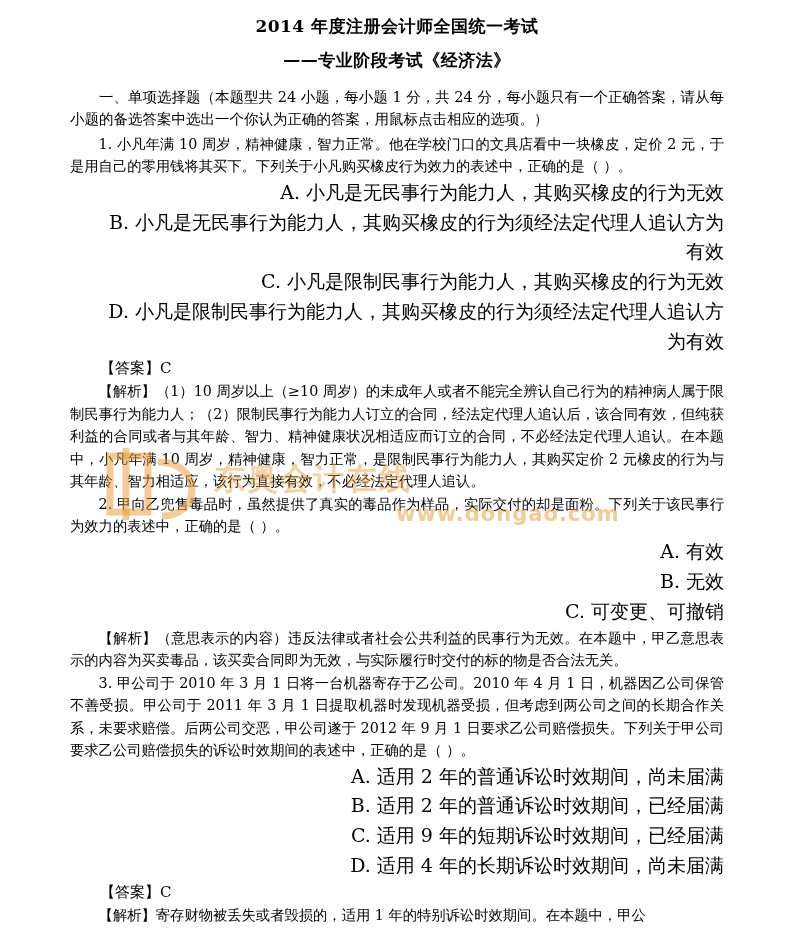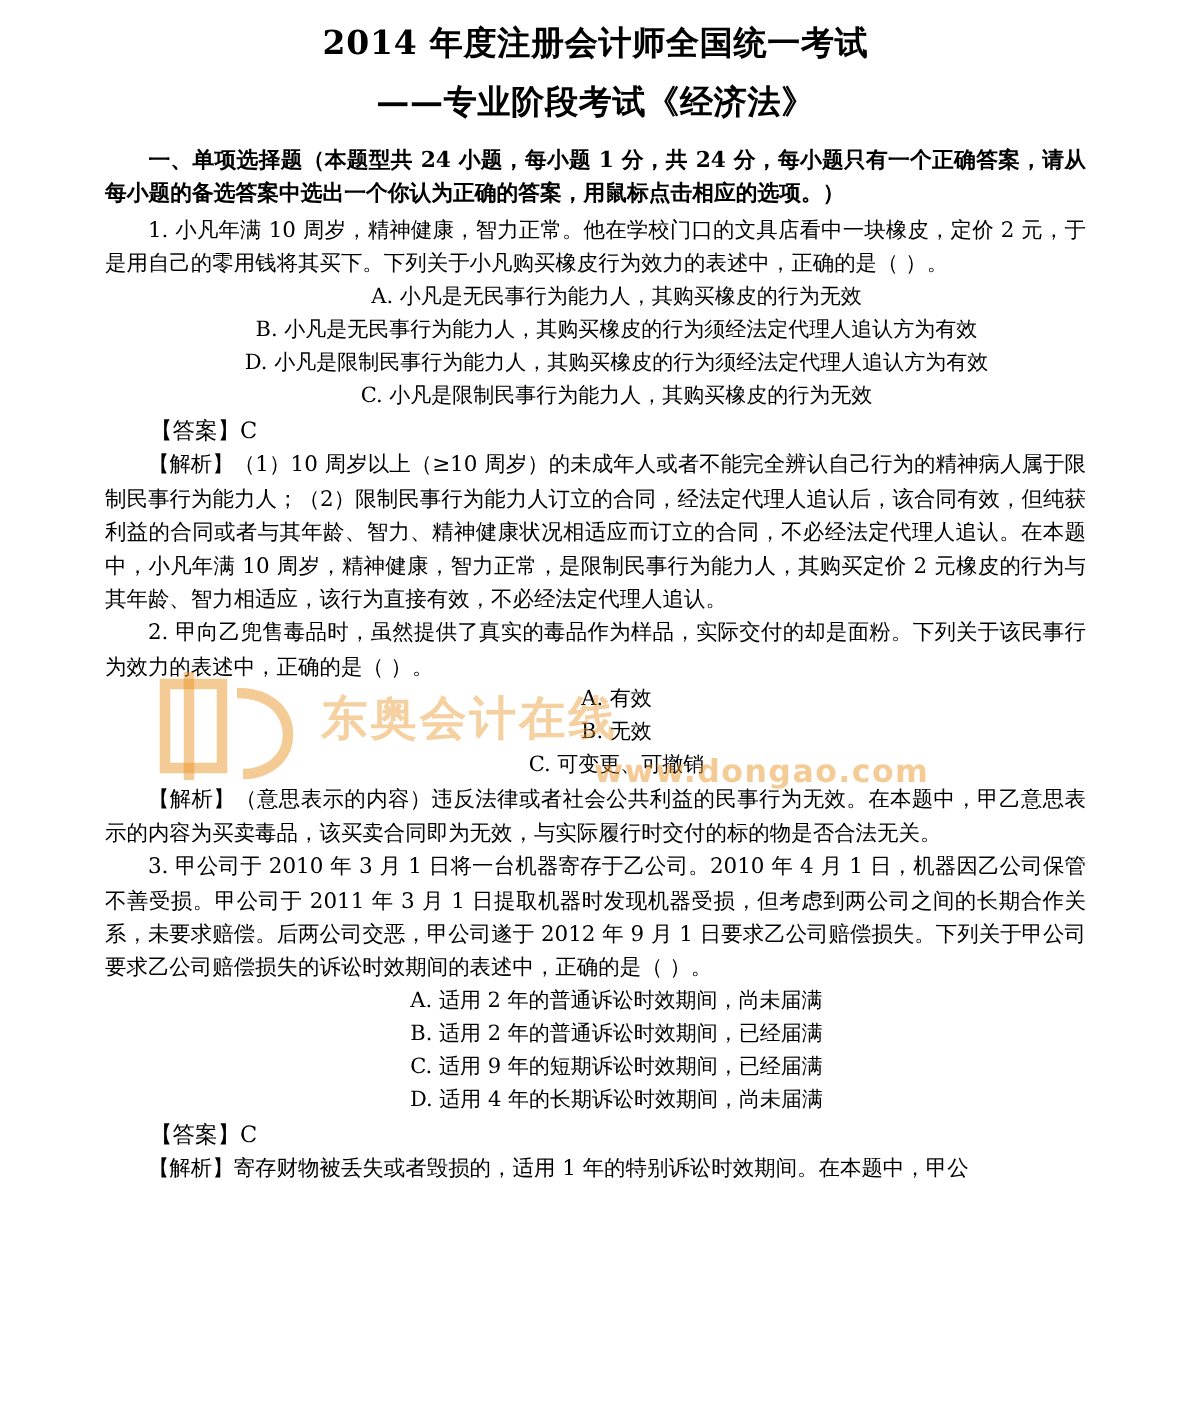--- a/index.html
+++ b/index.html
@@ -19,50 +19,50 @@
     position: relative;
     width: 794px;
     height: 935px;
     box-sizing: border-box;
     padding: 10px 70px 0 70px;
   }
   .title-block {
     text-align: center;
   }
   .title-line {
-    font-size: 22px;
+    font-size: 17px;
     font-weight: bold;
     line-height: 1.0;
     margin: 0 0 17px 0;
     letter-spacing: 0.5px;
   }
   .title-line.l1 { margin-top: 8px; }
   .title-line.l3 { margin-bottom: 22px; }
 
   .section-head {
     font-size: 14.5px;
-    font-weight: bold;
+    font-weight: normal;
     line-height: 1.55;
     text-indent: 2em;
     margin: 0 0 2px 0;
     text-align: justify;
   }
   p.body-line {
     font-size: 14.3px;
     line-height: 1.57;
     margin: 0;
     text-align: justify;
     text-indent: 2em;
   }
   p.opt {
-    font-size: 14px;
+    font-size: 19px;
     line-height: 1.57;
     margin: 0;
     text-indent: 2em;
-    text-align: center;
+    text-align: right;
   }
   p.ans {
     font-size: 15px;
     line-height: 1.57;
     margin: 0;
     text-indent: 2em;
     text-align: left;
   }
   .watermark {
     position: absolute;
@@ -111,22 +111,22 @@
   <div class="title-block">
     <div class="title-line l1">2014 年度注册会计师全国统一考试</div>
     <div class="title-line l2">——专业阶段考试《经济法》</div>
   </div>
 
   <div class="section-head">一、单项选择题（本题型共 24 小题，每小题 1 分，共 24 分，每小题只有一个正确答案，请从每小题的备选答案中选出一个你认为正确的答案，用鼠标点击相应的选项。）</div>
 
   <p class="body-line">1. 小凡年满 10 周岁，精神健康，智力正常。他在学校门口的文具店看中一块橡皮，定价 2 元，于是用自己的零用钱将其买下。下列关于小凡购买橡皮行为效力的表述中，正确的是（      ）。</p>
   <p class="opt">A. 小凡是无民事行为能力人，其购买橡皮的行为无效</p>
   <p class="opt">B. 小凡是无民事行为能力人，其购买橡皮的行为须经法定代理人追认方为有效</p>
+  <p class="opt">C. 小凡是限制民事行为能力人，其购买橡皮的行为无效</p>
   <p class="opt">D. 小凡是限制民事行为能力人，其购买橡皮的行为须经法定代理人追认方为有效</p>
-  <p class="opt">C. 小凡是限制民事行为能力人，其购买橡皮的行为无效</p>
   <p class="ans">【答案】C</p>
   <p class="body-line">【解析】（1）10 周岁以上（≥10 周岁）的未成年人或者不能完全辨认自己行为的精神病人属于限制民事行为能力人；（2）限制民事行为能力人订立的合同，经法定代理人追认后，该合同有效，但纯获利益的合同或者与其年龄、智力、精神健康状况相适应而订立的合同，不必经法定代理人追认。在本题中，小凡年满 10 周岁，精神健康，智力正常，是限制民事行为能力人，其购买定价 2 元橡皮的行为与其年龄、智力相适应，该行为直接有效，不必经法定代理人追认。</p>
 
   <p class="body-line">2. 甲向乙兜售毒品时，虽然提供了真实的毒品作为样品，实际交付的却是面粉。下列关于该民事行为效力的表述中，正确的是（      ）。</p>
   <p class="opt">A. 有效</p>
   <p class="opt">B. 无效</p>
   <p class="opt">C. 可变更、可撤销</p>
   <p class="body-line">【解析】（意思表示的内容）违反法律或者社会公共利益的民事行为无效。在本题中，甲乙意思表示的内容为买卖毒品，该买卖合同即为无效，与实际履行时交付的标的物是否合法无关。</p>
 
   <p class="body-line">3. 甲公司于 2010 年 3 月 1 日将一台机器寄存于乙公司。2010 年 4 月 1 日，机器因乙公司保管不善受损。甲公司于 2011 年 3 月 1 日提取机器时发现机器受损，但考虑到两公司之间的长期合作关系，未要求赔偿。后两公司交恶，甲公司遂于 2012 年 9 月 1 日要求乙公司赔偿损失。下列关于甲公司要求乙公司赔偿损失的诉讼时效期间的表述中，正确的是（      ）。</p>

